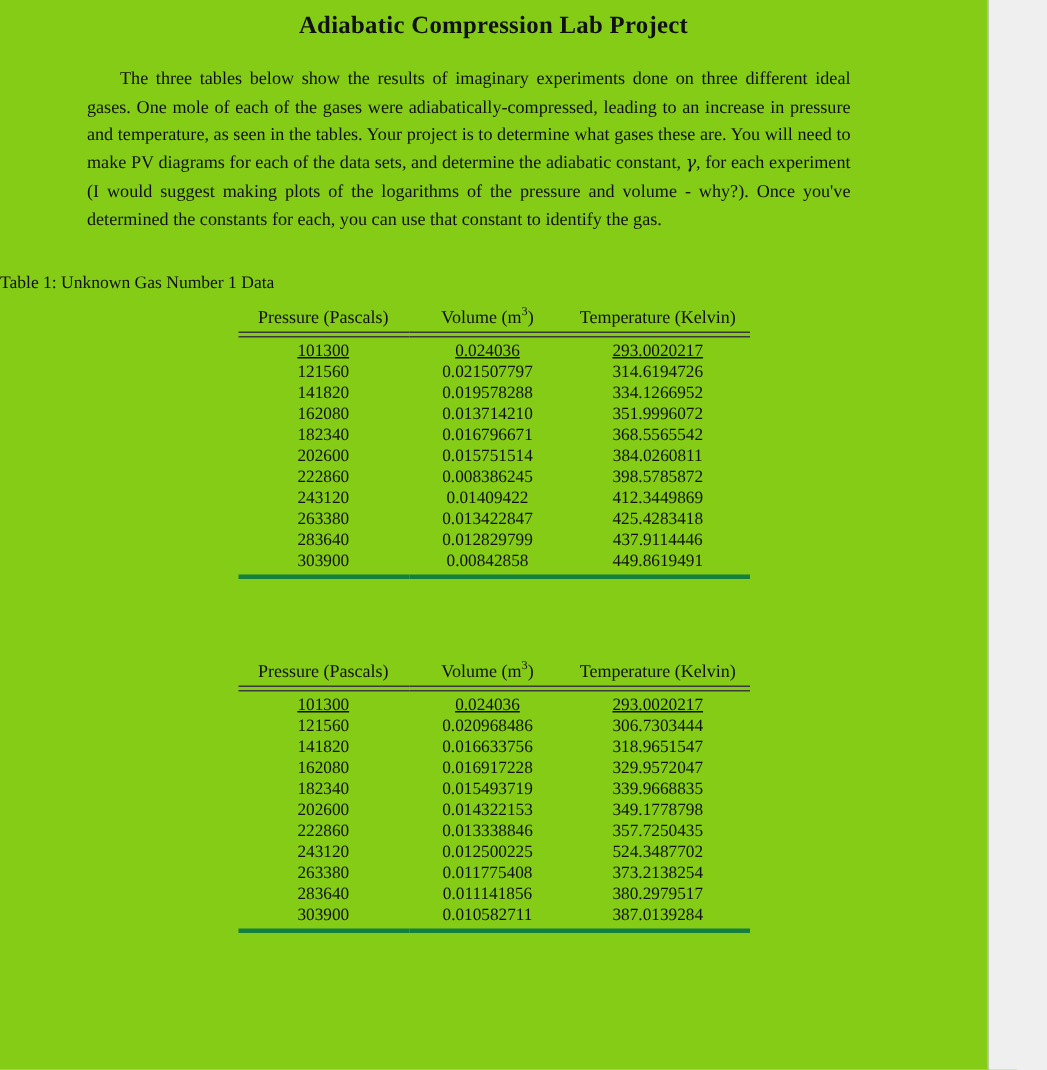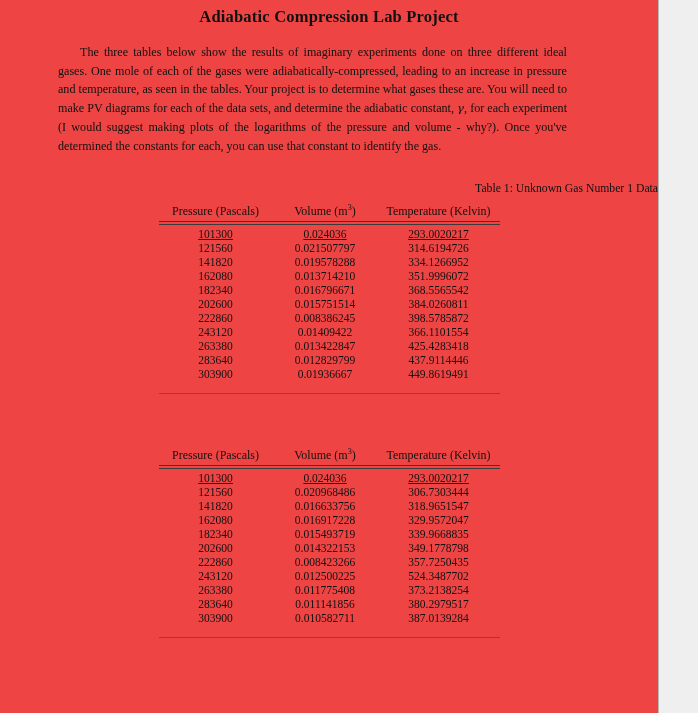--- a/index.html
+++ b/index.html
@@ -18,21 +18,21 @@
     position: relative;
     width: 698px;
     height: 713px;
   }
   .page {
     position: absolute;
     left: 0;
     top: 0;
     width: 659px;
     height: 713px;
-    background: #ef4444;
+    background: #84cc16;
     border-right: 1px solid #b8b8b8;
     box-sizing: border-box;
     overflow: hidden;
   }
   .gutter {
     position: absolute;
     left: 660px;
     top: 0;
     width: 38px;
     height: 713px;
@@ -64,21 +64,21 @@
   }
 
   .table-block {
     margin: 0;
     padding: 0;
   }
   .table-block.first { margin-top: 27px; }
   .table-block.second { margin-top: 54px; }
 
   .table-caption {
-    text-align: right;
+    text-align: left;
     font-size: 11.7px;
     margin-bottom: 9px;
   }
 
   .data-table {
     border-collapse: collapse;
     margin: 0 auto;
     width: 341px;
     font-size: 11.5px;
   }
@@ -100,22 +100,22 @@
   .data-table tbody tr:first-child td {
     padding-top: 3px;
     text-decoration: underline;
   }
   .data-table td {
     padding: 1px 0;
     text-align: center;
     white-space: nowrap;
   }
   .data-table tbody tr:last-child td {
-    padding-bottom: 13px;
-    border-bottom: 1px solid #15803d;
+    padding-bottom: 3px;
+    border-bottom: 3px solid #15803d;
   }
   .col-p { width: 114px; }
   .col-v { width: 105px; }
   .col-t { width: 122px; }
   sup {
     font-size: 0.68em;
     vertical-align: super;
     line-height: 0;
   }
 </style>
@@ -176,35 +176,35 @@
             <td>384.0260811</td>
           </tr>
           <tr>
             <td>222860</td>
             <td>0.008386245</td>
             <td>398.5785872</td>
           </tr>
           <tr>
             <td>243120</td>
             <td>0.01409422</td>
-            <td>366.1101554</td>
+            <td>412.3449869</td>
           </tr>
           <tr>
             <td>263380</td>
             <td>0.013422847</td>
             <td>425.4283418</td>
           </tr>
           <tr>
             <td>283640</td>
             <td>0.012829799</td>
             <td>437.9114446</td>
           </tr>
           <tr>
             <td>303900</td>
-            <td>0.01936667</td>
+            <td>0.00842858</td>
             <td>449.8619491</td>
           </tr>
         </tbody>
       </table>
     </div>
 
     <div class="table-block second">
       <table class="data-table">
         <thead>
           <tr class="head-row">
@@ -244,21 +244,21 @@
             <td>0.015493719</td>
             <td>339.9668835</td>
           </tr>
           <tr>
             <td>202600</td>
             <td>0.014322153</td>
             <td>349.1778798</td>
           </tr>
           <tr>
             <td>222860</td>
-            <td>0.008423266</td>
+            <td>0.013338846</td>
             <td>357.7250435</td>
           </tr>
           <tr>
             <td>243120</td>
             <td>0.012500225</td>
             <td>524.3487702</td>
           </tr>
           <tr>
             <td>263380</td>
             <td>0.011775408</td>

